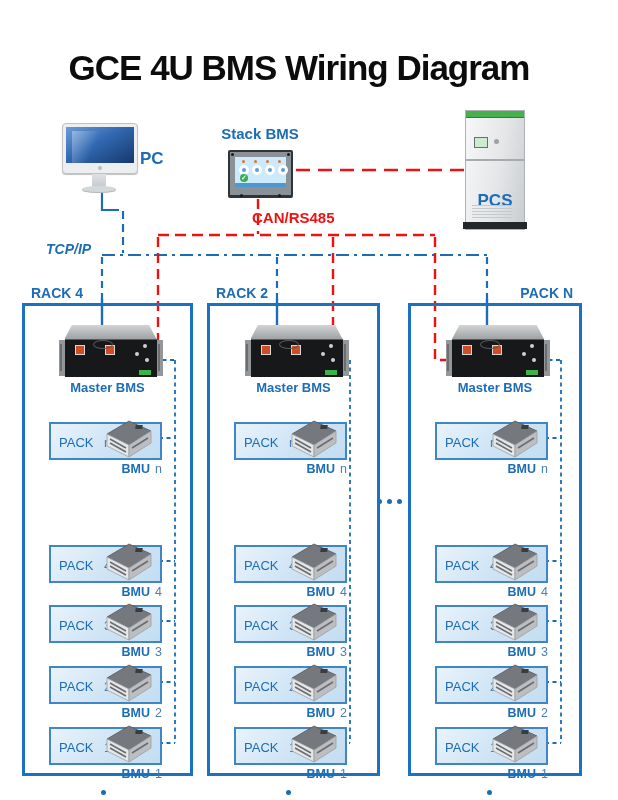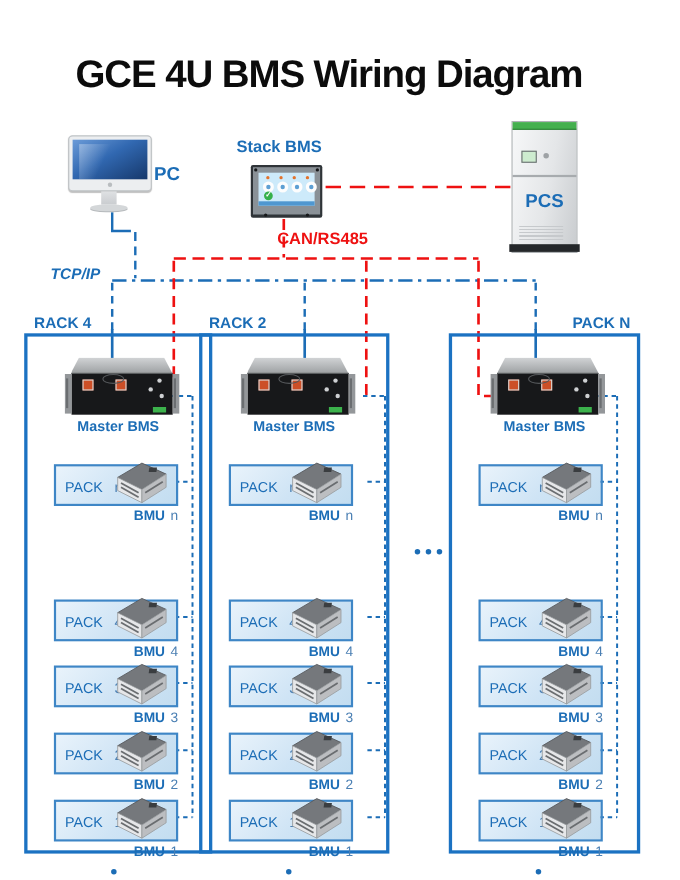--- a/index.html
+++ b/index.html
@@ -19,21 +19,21 @@
   .pc-screen{position:absolute;left:3px;top:3px;width:68px;height:36px;
              background:linear-gradient(150deg,#6b9bd8 0%,#3168b1 45%,#16386b 100%);}
   .pc-streak{position:absolute;left:6px;top:4px;width:30px;height:32px;
              background:linear-gradient(115deg,rgba(255,255,255,.35),rgba(255,255,255,0) 65%);}
   .pc-chin-dot{position:absolute;left:35px;top:42px;width:4px;height:4px;border-radius:50%;background:#b9bdc0;}
   .pc-neck{position:absolute;left:30px;top:51px;width:14px;height:12px;background:linear-gradient(#dfe1e3,#c9cccf);}
   .pc-foot{position:absolute;left:20px;top:63px;width:34px;height:6px;background:#d4d7d9;
            border-radius:50%/60%;box-shadow:0 1px 0 #b5b8bb;}
   .pc-label{left:140px;top:149px;font-size:17px;}
   
-  .sbms-label{left:215px;top:125px;width:90px;text-align:left;font-size:15px;}
+  .sbms-label{left:215px;top:125px;width:90px;text-align:center;font-size:15px;}
   .sbms{left:228px;top:150px;width:65px;height:48px;background:#2f3438;border-radius:2px;}
   .sbms-inner{position:absolute;left:2px;top:2px;right:2px;bottom:3px;background:#8a9197;}
   .sbms-screen{position:absolute;left:5px;top:5px;right:5px;bottom:8px;background:#cdeafa;}
   .sbms-dots{position:absolute;left:7px;top:3px;width:44px;display:flex;gap:9px;}
   .sbms-dots i{width:3px;height:3px;border-radius:50%;background:#e2722c;}
   .sbms-circles{position:absolute;left:4px;top:8px;display:flex;gap:3px;}
   .sbms-circles i{width:10px;height:10px;border-radius:50%;background:#fdfdfd;position:relative;}
   .sbms-circles i::after{content:"";position:absolute;left:3px;top:3px;width:4px;height:4px;border-radius:50%;background:#5d9fd3;}
   .sbms-check{position:absolute;left:5px;bottom:5px;width:8px;height:8px;border-radius:50%;background:#35b04a;
               color:#fff;font-size:7px;line-height:8px;text-align:center;font-weight:bold;}
@@ -42,21 +42,21 @@
   
   .pcs{left:465px;top:110px;width:58px;height:118px;background:linear-gradient(100deg,#f7f8f9 0%,#e4e6e8 55%,#c9cccf 100%);
        border:1px solid #aeb2b5;}
   .pcs-top{position:absolute;left:0;top:0;width:100%;height:6px;background:#44b04e;border-bottom:1px solid #2c7f36;}
   .pcs-screen{position:absolute;left:8px;top:26px;width:12px;height:9px;background:#cdeccf;border:1px solid #6a6e71;}
   .pcs-btn{position:absolute;left:28px;top:28px;width:5px;height:5px;border-radius:50%;background:#9ea2a5;}
   .pcs-divider{position:absolute;left:0;top:48px;width:100%;height:2px;background:#a7abae;}
   .pcs-vents{position:absolute;left:6px;bottom:10px;width:40px;height:14px;
              background:repeating-linear-gradient(#c6c9cc 0 1px,transparent 1px 3px);}
   .pcs-base{position:absolute;left:-3px;bottom:0;width:64px;height:7px;background:#24272a;}
-  .pcs-label{position:absolute;left:0;top:62px;width:100%;text-align:center;font-size:17px;}
+  .pcs-label{position:absolute;left:0;top:80px;width:100%;text-align:center;font-size:17px;}
   
   .tcpip-label{left:46px;top:241px;font-size:14px;font-style:italic;}
   .canrs-label{left:252px;top:209px;font-size:15px;}
   
   .rack{position:absolute;top:303px;height:473px;border:3px solid var(--rack-border);box-sizing:border-box;}
   .rack-label{position:absolute;top:-21px;font-size:14px;color:var(--blue);font-weight:bold;}
   .master{position:absolute;top:19px;width:104px;height:53px;}
   .master-top{position:absolute;left:6px;top:0;width:92px;height:14px;
               background:linear-gradient(#d2d4d6,#9fa2a4);clip-path:polygon(8% 0,92% 0,100% 100%,0 100%);}
   .master-front{position:absolute;left:6px;top:14px;width:92px;height:37px;background:#17181a;border-top:1px solid #595c5e;}
@@ -228,21 +228,21 @@
       <div class="bmu-label" style="top: 400px;"><span>BMU</span><span class="num">2</span></div>
       <div class="pack" style="top: 421px;">
         <span class="pack-name">PACK</span>
         <span class="pack-num">1</span>
         <svg class="bmu-svg" viewBox="0 0 58 52">
           <use href="#bmu-shape"></use>
         </svg>
       </div>
       <div class="bmu-label" style="top: 461px;"><span>BMU</span><span class="num">1</span></div>
     </div>
-    <div class="rack" style="left: 181px; width: 173px;">
+    <div class="rack" style="left: 207px; width: 173px;">
     <div class="rack-label" style="left: 6px;">RACK 2</div>
     <div class="master" style="left: 34.5px;">
       <div class="master-top"></div>
       <div class="master-front"></div>
       <div class="master-ear l"></div>
       <div class="master-ear r"></div>
       <div class="m-or" style="left:16px;top:20px;"></div>
       <div class="m-or" style="left:46px;top:20px;"></div>
       <div class="m-oval"></div>
       <div class="m-dot" style="right:16px;top:19px;"></div>

